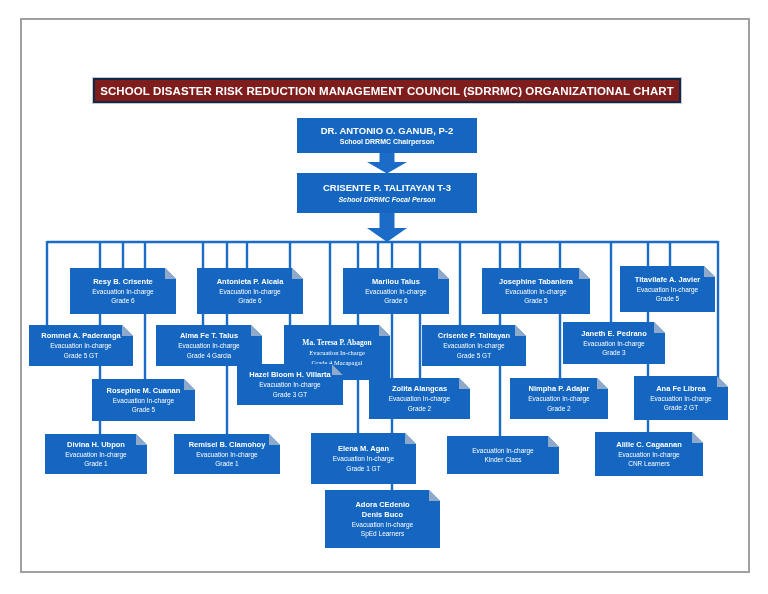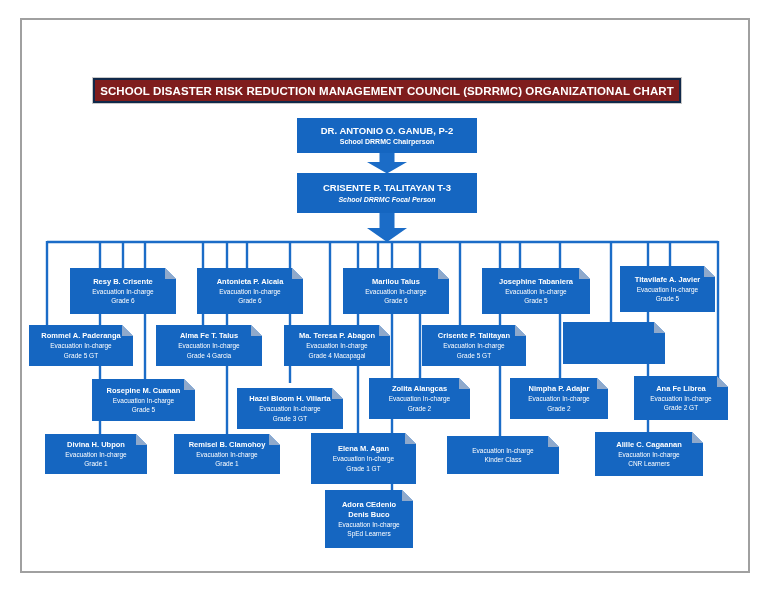--- a/index.html
+++ b/index.html
@@ -137,48 +137,53 @@
       </div>
     </div>
     <div class="node" style="left: 156px; top: 325px; width: 106px; height: 41px;">
       <div class="fold"></div>
       <div class="node-text">
         <div class="node-name">Alma Fe T. Talus</div>
         <div class="node-sub">Evacuation In-charge</div>
         <div class="node-sub">Grade 4 Garcia</div>
       </div>
     </div>
-    <div class="node" style="left: 284px; top: 325px; width: 106px; height: 41px;">
+    <div class="node" style="left: 284px; top: 325px; width: 106px; height: 55px; font-family: Liberation Serif, serif;">
       <div class="fold"></div>
       <div class="node-text">
         <div class="node-name">Ma. Teresa P. Abagon</div>
         <div class="node-sub">Evacuation In-charge</div>
         <div class="node-sub">Grade 4 Macapagal</div>
       </div>
     </div>
     <div class="node" style="left: 422px; top: 325px; width: 104px; height: 41px;">
       <div class="fold"></div>
       <div class="node-text">
         <div class="node-name">Crisente P. Talitayan</div>
         <div class="node-sub">Evacuation In-charge</div>
         <div class="node-sub">Grade 5 GT</div>
       </div>
     </div>
     <div class="node" style="left: 563px; top: 322px; width: 102px; height: 42px;">
       <div class="fold"></div>
+      <div class="node-text">
+        <div class="node-name">Janeth E. Pedrano</div>
+        <div class="node-sub">Evacuation In-charge</div>
+        <div class="node-sub">Grade 3</div>
+      </div>
     </div>
     <div class="node" style="left: 92px; top: 379px; width: 103px; height: 42px;">
       <div class="fold"></div>
       <div class="node-text">
         <div class="node-name">Rosepine M. Cuanan</div>
         <div class="node-sub">Evacuation In-charge</div>
         <div class="node-sub">Grade 5</div>
       </div>
     </div>
-    <div class="node" style="left: 237px; top: 388px; width: 106px; height: 41px;">
+    <div class="node" style="left: 237px; top: 364px; width: 106px; height: 41px;">
       <div class="fold"></div>
       <div class="node-text">
         <div class="node-name">Hazel Bloom H. Villarta</div>
         <div class="node-sub">Evacuation In-charge</div>
         <div class="node-sub">Grade 3 GT</div>
       </div>
     </div>
     <div class="node" style="left: 369px; top: 378px; width: 101px; height: 41px;">
       <div class="fold"></div>
       <div class="node-text">
@@ -235,21 +240,21 @@
       </div>
     </div>
     <div class="node" style="left: 595px; top: 432px; width: 108px; height: 44px;">
       <div class="fold"></div>
       <div class="node-text">
         <div class="node-name">Alille C. Cagaanan</div>
         <div class="node-sub">Evacuation In-charge</div>
         <div class="node-sub">CNR Learners</div>
       </div>
     </div>
-    <div class="node" style="left: 325px; top: 490px; width: 88px; height: 58px;">
+    <div class="node" style="left: 325px; top: 490px; width: 115px; height: 58px;">
       <div class="fold"></div>
       <div class="node-text">
         <div class="node-name">Adora CEdenio
 Denis Buco</div>
         <div class="node-sub">Evacuation In-charge</div>
         <div class="node-sub">SpEd Learners</div>
       </div>
     </div>
   </div>
 

